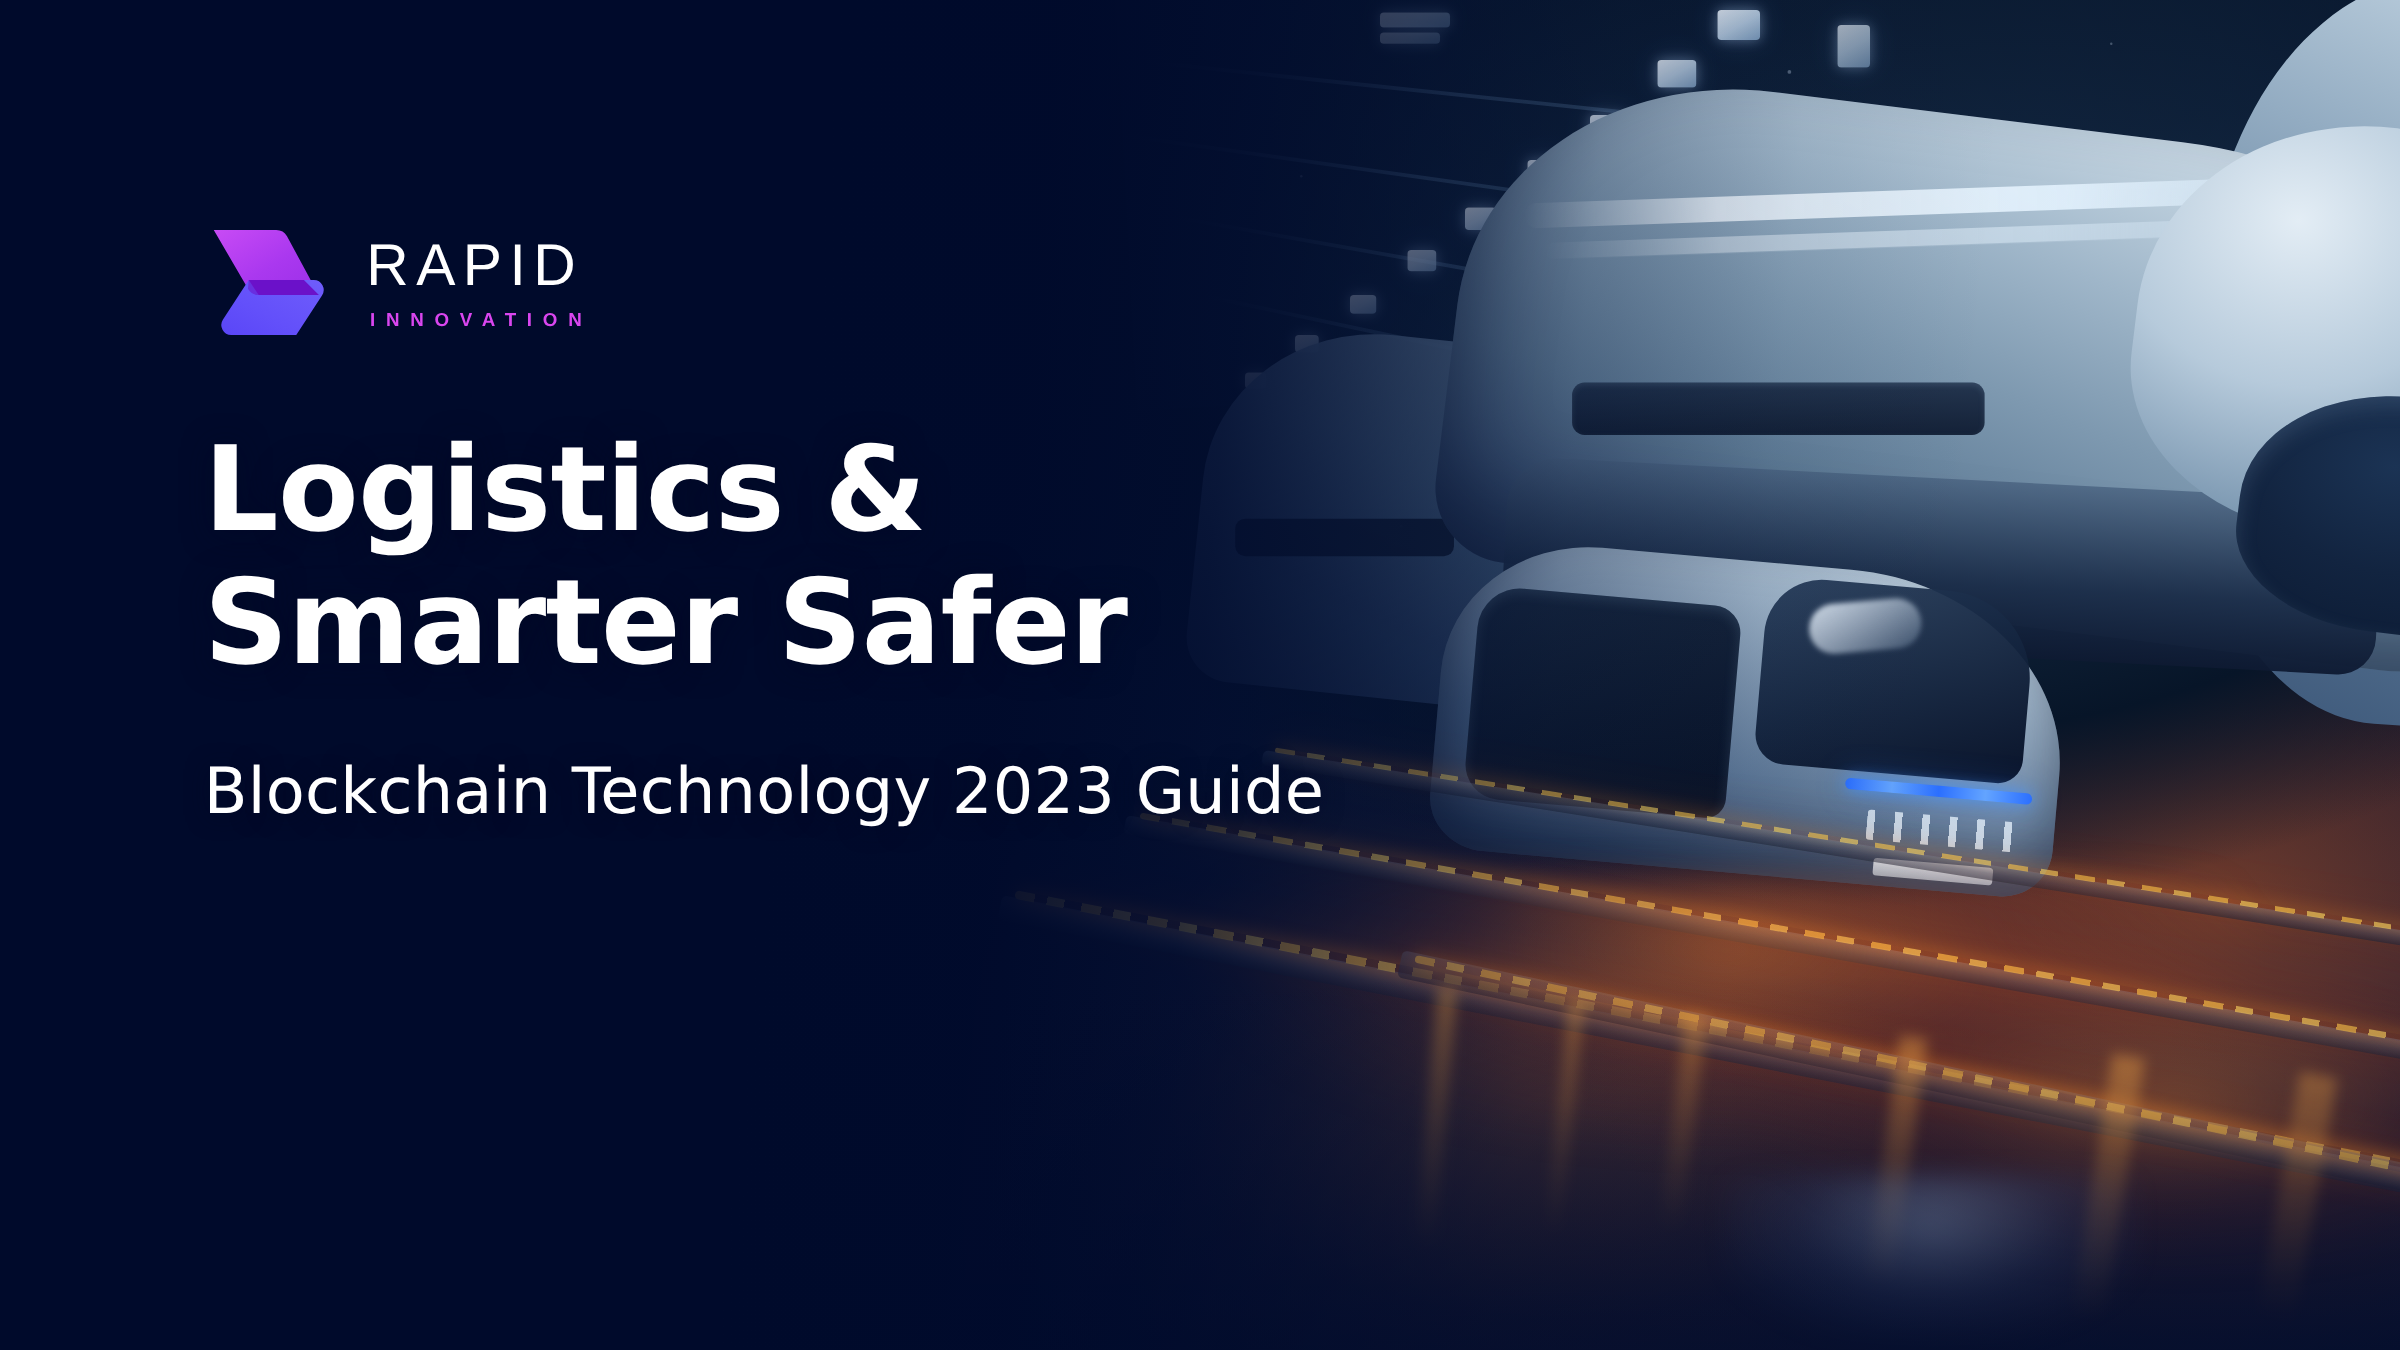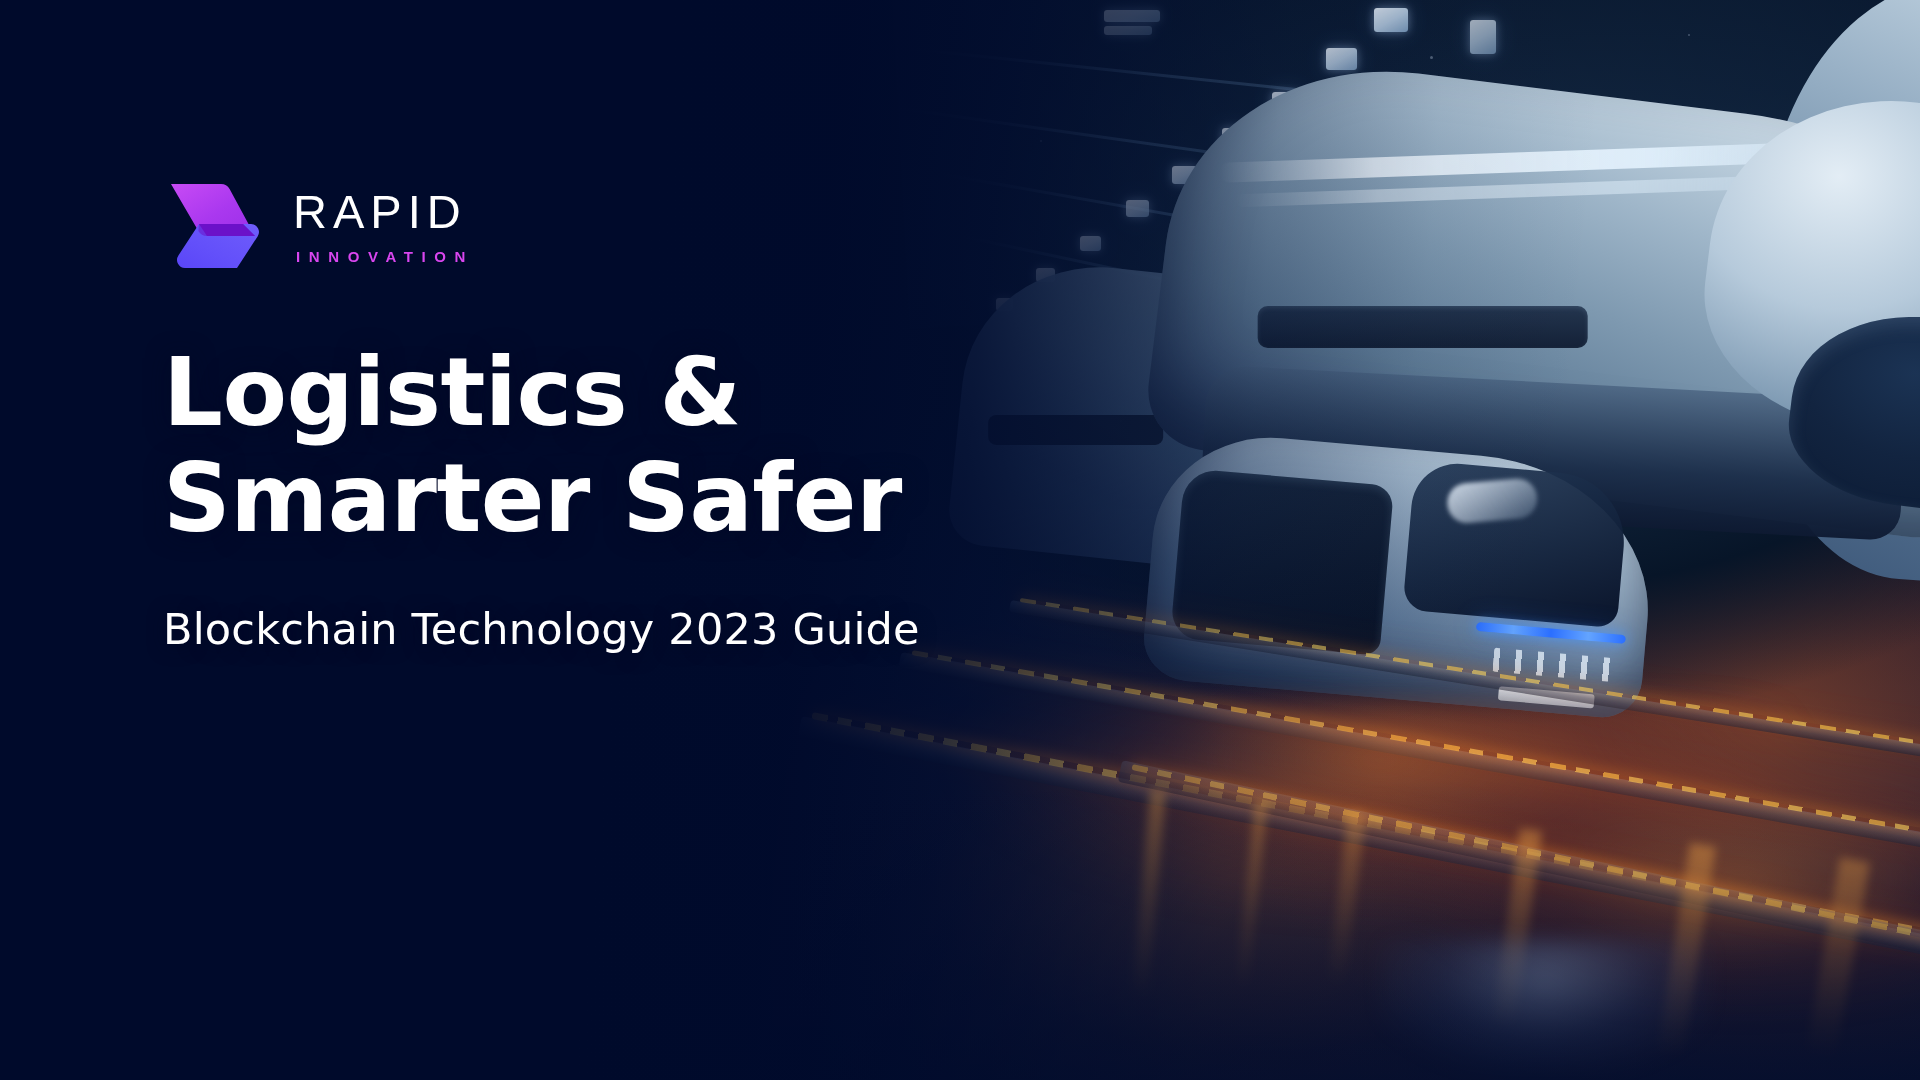--- a/index.html
+++ b/index.html
@@ -304,21 +304,21 @@
     line-height:1.13;
     letter-spacing:-0.5px;
     color:#ffffff;
     margin-bottom:52px;
     text-shadow:0 2px 24px rgba(0,8,34,.55);
   }
   .headline span { display:block; }
 
   .subhead {
     font-family:"DejaVu Sans", sans-serif;
-    font-size:43px;
+    font-size:51px;
     font-weight:400;
     letter-spacing:.2px;
     color:#ffffff;
     text-shadow:0 2px 18px rgba(0,8,34,.6);
   }
 </style>
 </head>
 <body>
 
 <div class="banner">

